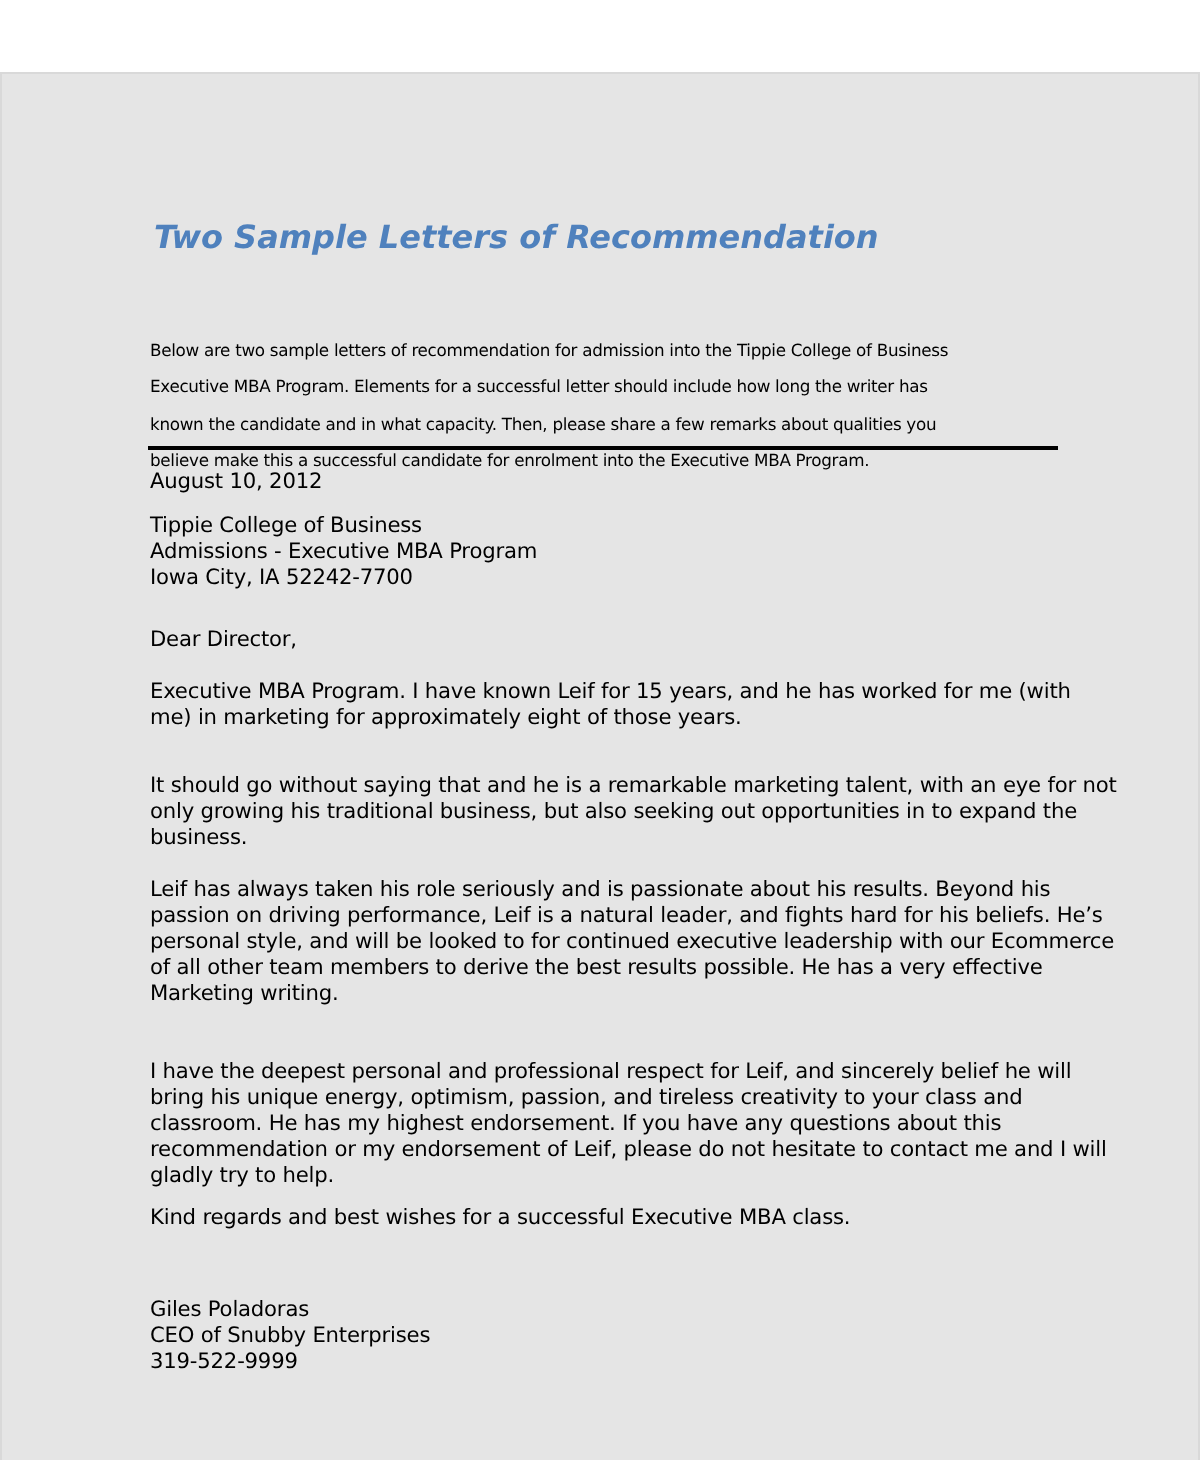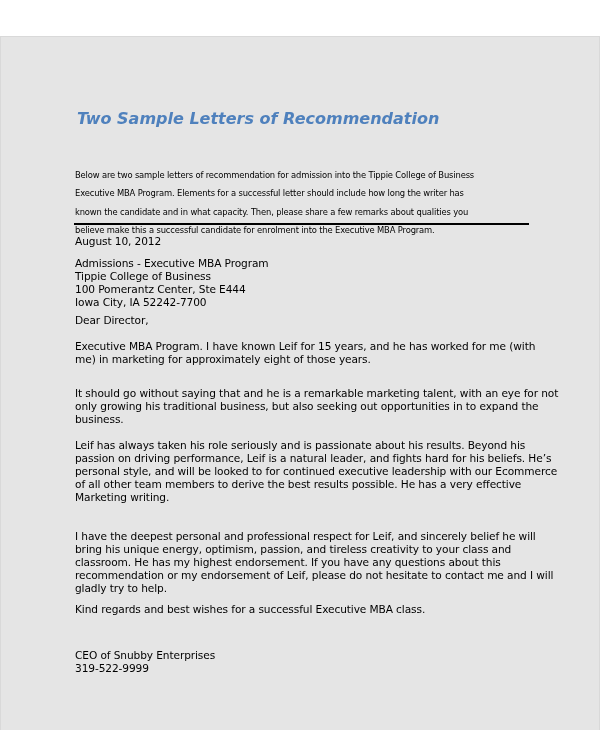--- a/index.html
+++ b/index.html
@@ -46,23 +46,22 @@
 
   <div class="rule"></div>
 
   <div class="letter">
 
     <div class="block" style="top:0px;">
       <span class="line">August 10, 2012</span>
     </div>
 
     <div class="block" style="top:22px;">
+      <span class="line">Tippie College of Business</span>
       <span class="line">Admissions - Executive MBA Program</span>
-      <span class="line">Tippie College of Business</span>
-      <span class="line">100 Pomerantz Center, Ste E444</span>
       <span class="line">Iowa City, IA   52242-7700</span>
     </div>
 
     <div class="block" style="top:79px;">
       <span class="line">Dear Director,</span>
     </div>
 
     <div class="block" style="top:105px;">
       <span class="line">Executive MBA Program.  I have known Leif for 15 years, and he has worked for me (with</span>
       <span class="line">me) in marketing for approximately eight of those years.</span>
@@ -88,17 +87,18 @@
       <span class="line">classroom.  He has my highest endorsement.  If you have any questions about this</span>
       <span class="line">recommendation or my endorsement of Leif, please do not hesitate to contact me and I will</span>
       <span class="line">gladly try to help.</span>
     </div>
 
     <div class="block" style="top:368px;">
       <span class="line">Kind regards and best wishes for a successful Executive MBA class.</span>
     </div>
 
     <div class="block" style="top:414px;">
+      <span class="line">Giles Poladoras</span>
       <span class="line">CEO of Snubby Enterprises</span>
       <span class="line">319-522-9999</span>
     </div>
   </div>
 </div>
 
 </body></html>

